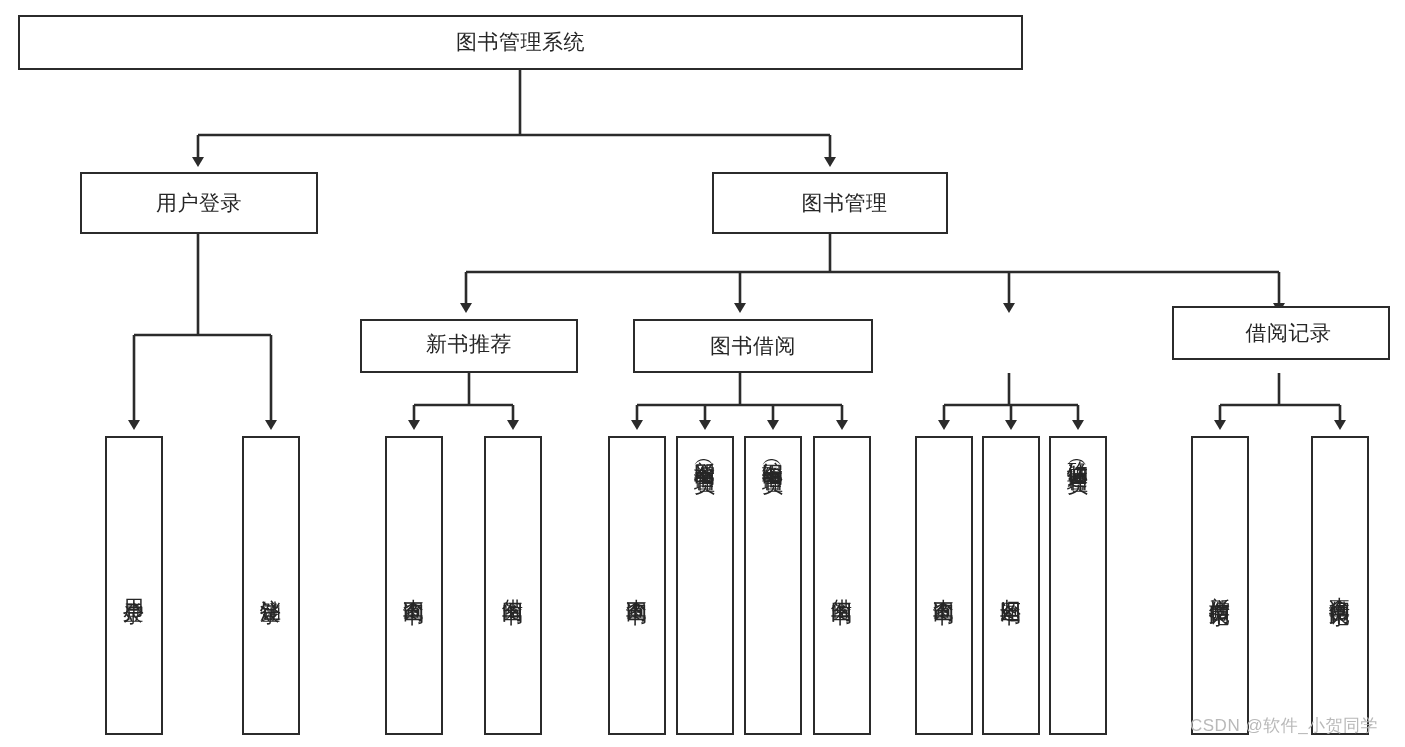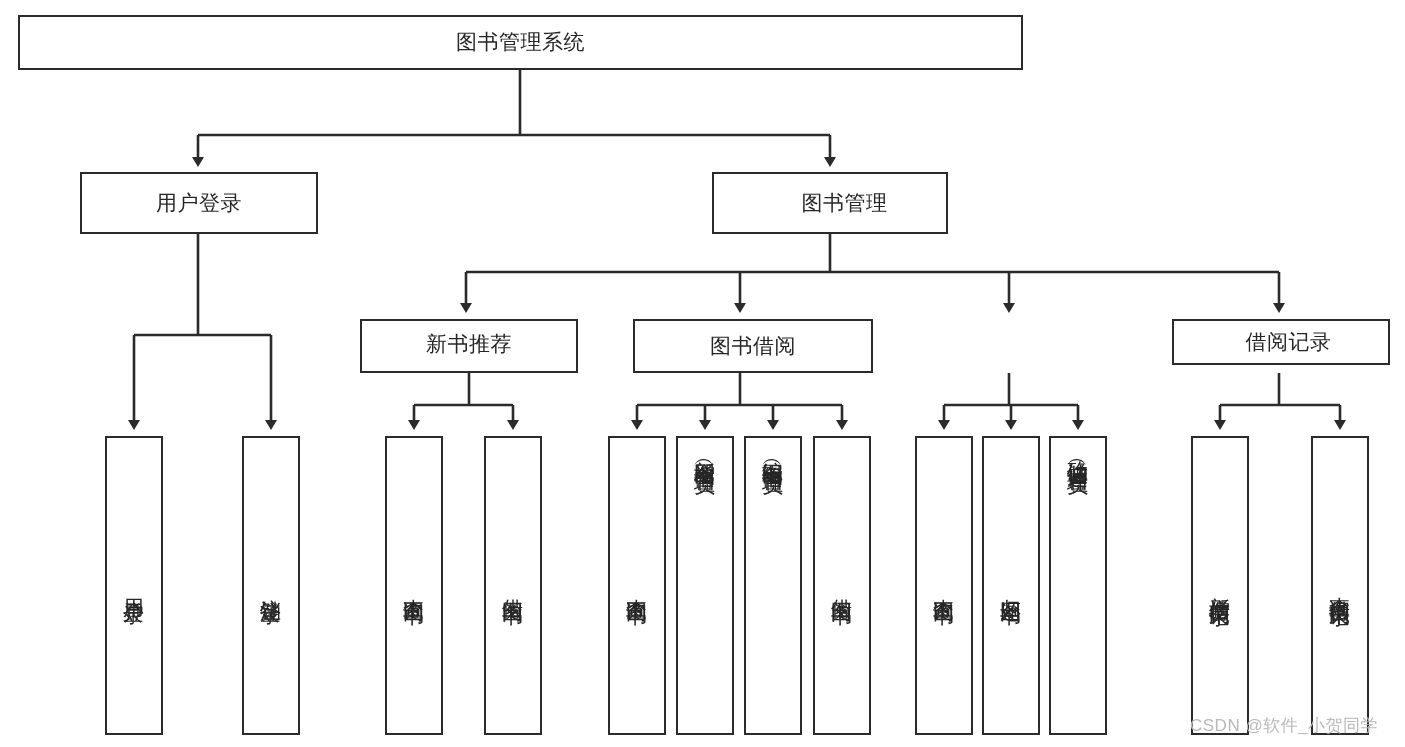--- a/index.html
+++ b/index.html
@@ -138,21 +138,21 @@
 
   <div class="node" style="left:360px; top:319px; width:218px; height:54px;font-family:Liberation Mono, monospace;">
     <span class="label">新书推荐</span>
   </div>
 
   <div class="node" style="left:633px; top:319px; width:240px; height:54px;">
     <span class="label">图书借阅</span>
   </div>
 
 
-  <div class="node" style="left:1172px; top:319px; width:218px; height:46px;padding-left:15px;">
+  <div class="node" style="left:1172px; top:306px; width:218px; height:54px;padding-left:15px;">
     <span class="label">借阅记录</span>
   </div>
 
   <div class="node vert mid" style="left:105px; top:436px; width:58px; height:299px;">
     <span class="label">用户登录</span>
   </div>
   <div class="node vert mid" style="left:242px; top:436px; width:58px; height:299px;">
     <span class="label">注销登录</span>
   </div>
 

